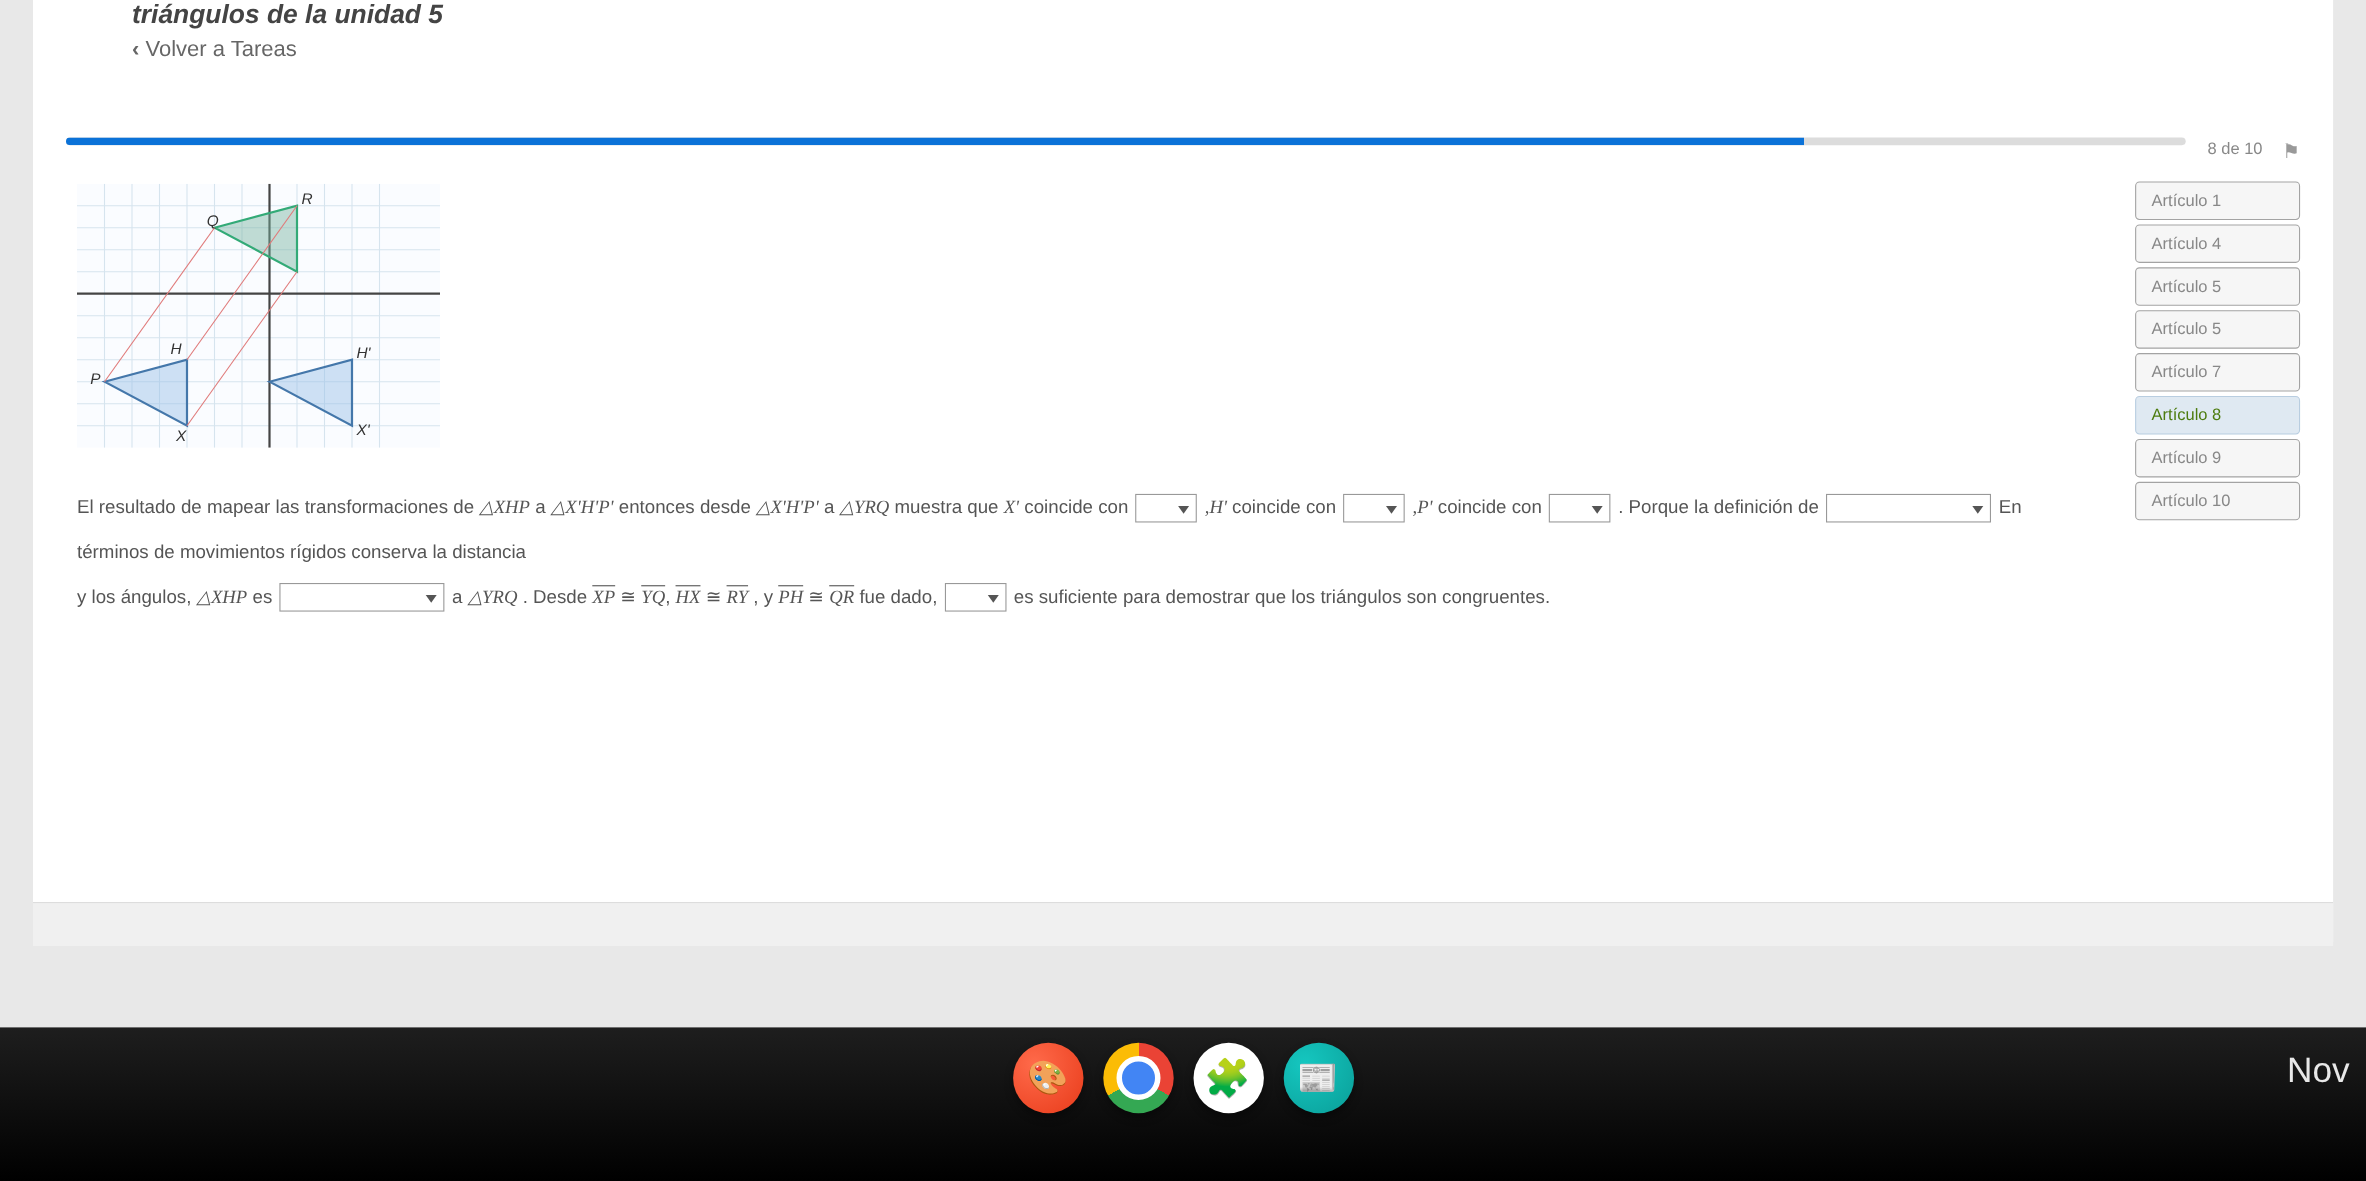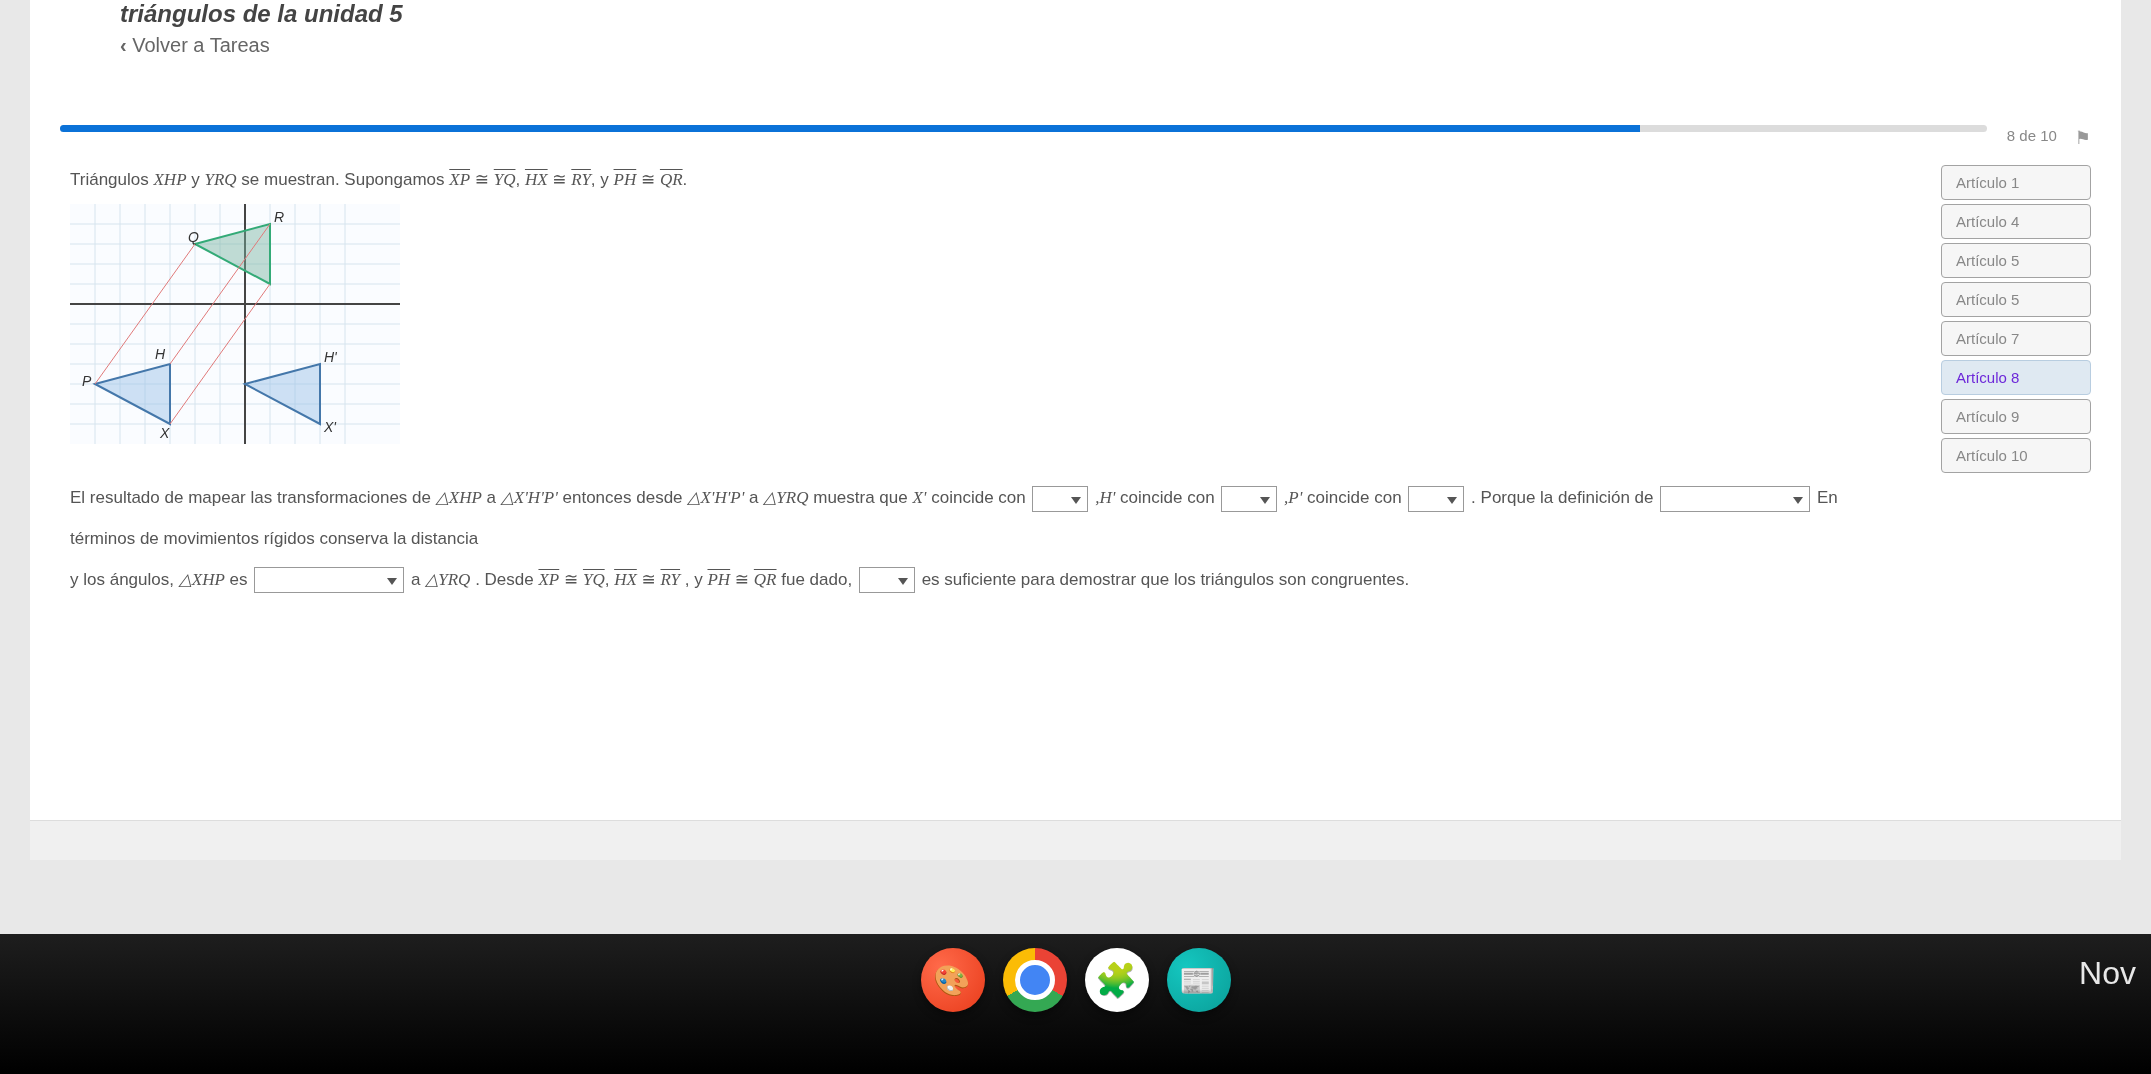--- a/index.html
+++ b/index.html
@@ -97,21 +97,21 @@
       color: #888;
       background: #f6f6f6;
       border: 1px solid #a3a3a3;
       border-radius: 4px;
       cursor: pointer;
       white-space: nowrap;
     }
     .nav-item.active {
       background: #dfe9f2;
       border-color: #b8cde0;
-      color: #6d28d9;
+      color: #4d7c0f;
     }
     .stmt-block {
       padding: 10px 10px 30px 10px;
       font-size: 17px;
       color: #555;
       line-height: 2.4;
     }
     .stmt-heading {
       display: block;
       margin: 22px 0 14px 0;
@@ -223,34 +223,20 @@
     <div class="progress-meta">
       <span>8 de 10</span>
       <span class="flag-icn">⚑</span>
     </div>
   </div>
 
   <div class="content-row">
 
     <div class="main-col">
 
-      <div class="q-text">
-        <span>Triángulos</span>
-        <span class="mathit">XHP</span>
-        <span>y</span>
-        <span class="mathit">YRQ</span>
-        <span>se muestran. Supongamos</span>
-        <span class="mathit overline">XP</span> ≅
-        <span class="mathit overline">YQ</span>,
-        <span class="mathit overline">HX</span> ≅
-        <span class="mathit overline">RY</span>,
-        <span>y</span>
-        <span class="mathit overline">PH</span> ≅
-        <span class="mathit overline">QR</span>.
-      </div>
 
       <div class="graph-box">
         <svg width="330" height="240" viewBox="0 0 330 240">
           <rect x="0" y="0" width="330" height="240" fill="#fafcff"></rect>
           <g stroke="#d6e4ee" stroke-width="1">
             <line x1="0" y1="20" x2="330" y2="20"></line>
               <line x1="0" y1="40" x2="330" y2="40"></line>
             <line x1="0" y1="60" x2="330" y2="60"></line>
               <line x1="0" y1="80" x2="330" y2="80"></line>
             <line x1="0" y1="120" x2="330" y2="120"></line>

